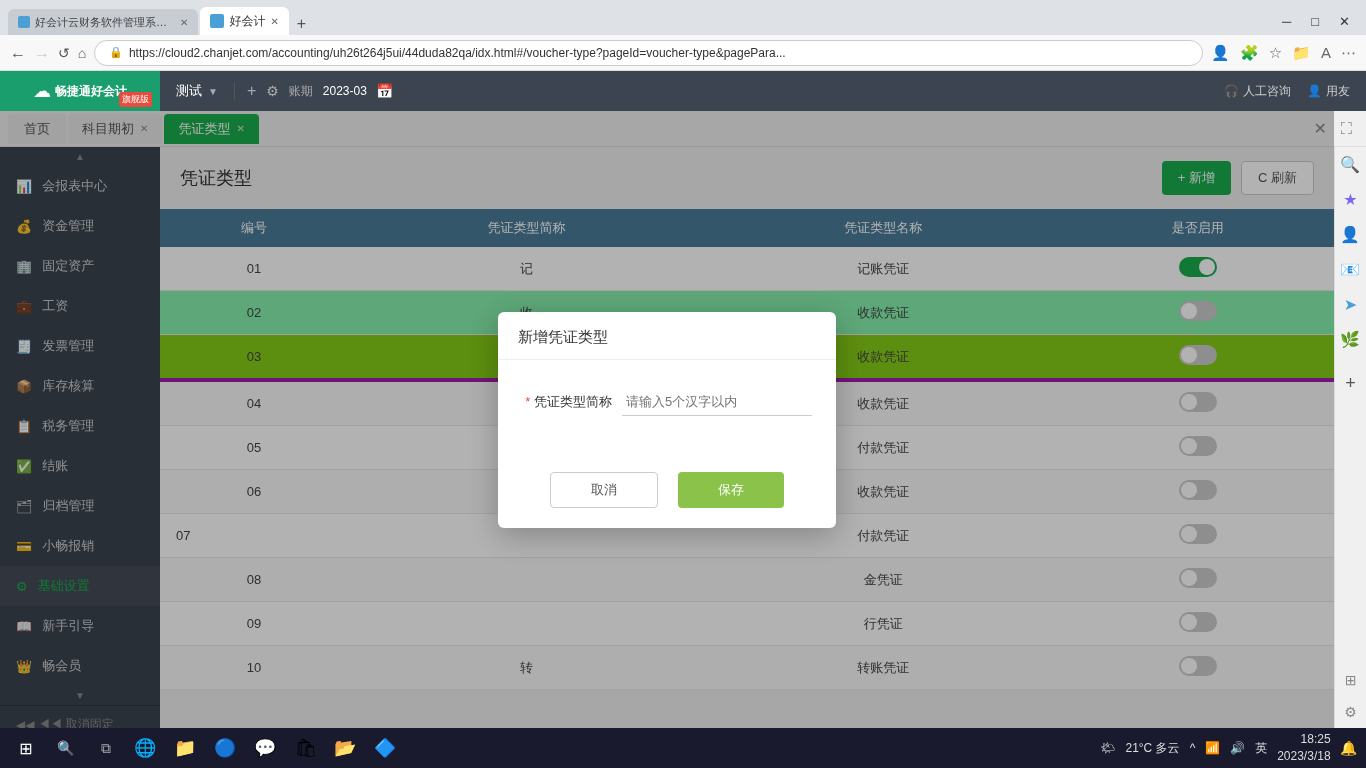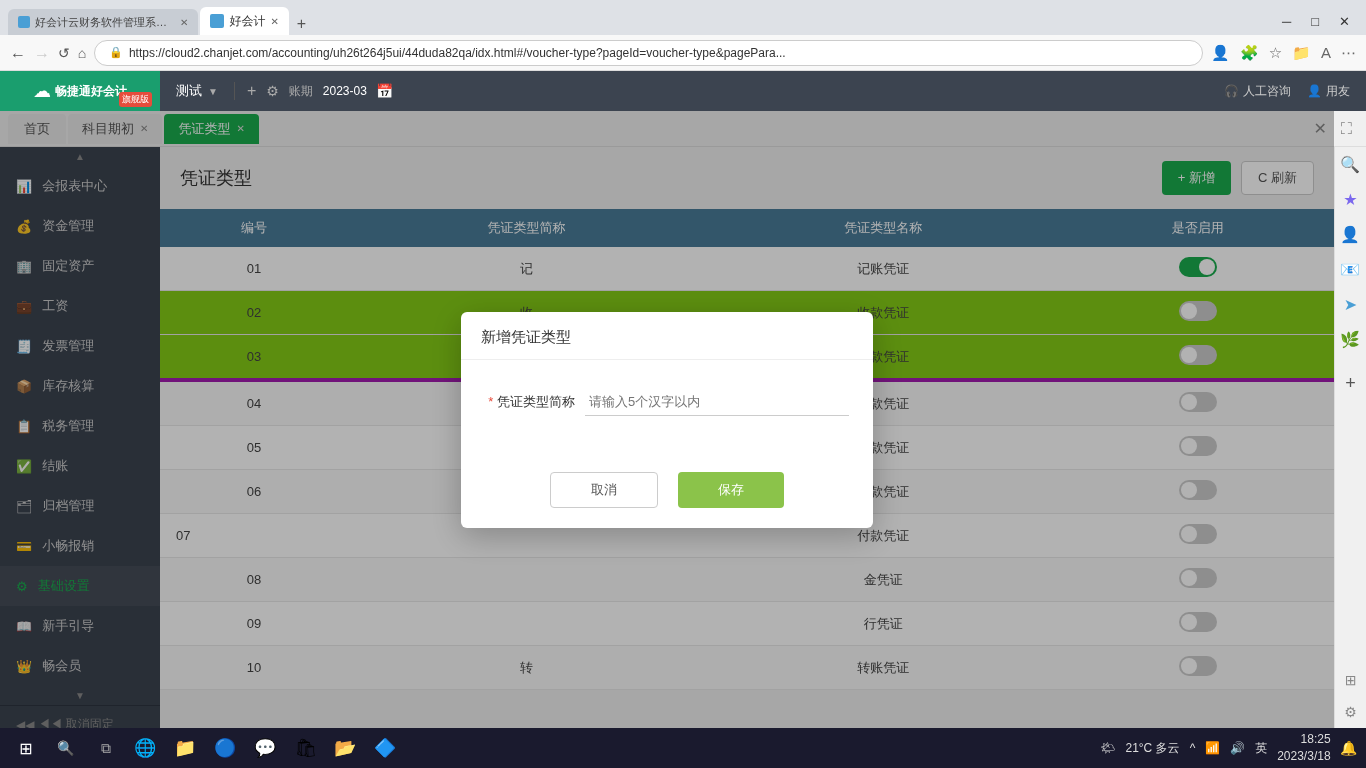--- a/index.html
+++ b/index.html
@@ -182,21 +182,21 @@
           <tr style="background:#fff;border-bottom:1px solid #e8e8e8;">
             <td style="padding:10px 16px;text-align:center;font-size:13px;color:#444;">01</td>
             <td style="padding:10px 16px;text-align:center;font-size:13px;color:#444;">记</td>
             <td style="padding:10px 16px;text-align:center;font-size:13px;color:#444;">记账凭证</td>
             <td style="padding:10px 16px;text-align:center;">
               <span style="display:inline-block;width:38px;height:20px;border-radius:10px;background:#1aad4e;position:relative;cursor:pointer;">
                 <span style="width:16px;height:16px;background:#fff;border-radius:50%;position:absolute;top:2px;left:20px;"></span>
               </span>
             </td>
           </tr>
-          <tr style="background:#84cc16;border-bottom:1px solid #e8e8e8;">
+          <tr style="background:#86efac;border-bottom:1px solid #e8e8e8;">
             <td style="padding:10px 16px;text-align:center;font-size:13px;color:#444;">02</td>
             <td style="padding:10px 16px;text-align:center;font-size:13px;color:#444;">收</td>
             <td style="padding:10px 16px;text-align:center;font-size:13px;color:#444;">收款凭证</td>
             <td style="padding:10px 16px;text-align:center;">
               <span style="display:inline-block;width:38px;height:20px;border-radius:10px;background:#ccc;position:relative;cursor:pointer;">
                 <span style="width:16px;height:16px;background:#fff;border-radius:50%;position:absolute;top:2px;left:2px;"></span>
               </span>
             </td>
           </tr>
           <tr style="background:#84cc16;border-bottom:4px solid #a21caf;">
@@ -292,21 +292,21 @@
     <span style="color:#4a9fd5;cursor:pointer;font-size:16px;">➤</span>
     <span style="color:#1aad4e;cursor:pointer;font-size:16px;">🌿</span>
     <span style="color:#555;cursor:pointer;font-size:18px;margin-top:8px;">+</span>
     <span style="flex:1;"></span>
     <span style="color:#888;cursor:pointer;font-size:14px;">⊞</span>
     <span style="color:#888;cursor:pointer;font-size:14px;">⚙</span>
   </div>
 </div>
 
 <div style="position:fixed;top:111px;left:0;width:1334px;height:calc(768px - 111px - 40px);background:rgba(0,0,0,0.3);display:flex;align-items:center;justify-content:center;z-index:1000;">
-  <div style="background:#fff;border-radius:6px;width:412px;box-shadow:0 8px 32px rgba(0,0,0,0.25);">
+  <div style="background:#fff;border-radius:6px;width:338px;box-shadow:0 8px 32px rgba(0,0,0,0.25);">
 
     <div style="padding:16px 20px 12px;font-size:15px;color:#333;font-weight:500;border-bottom:1px solid #eee;display:flex;align-items:center;justify-content:space-between;">
       <span>新增凭证类型</span>
     </div>
 
     <div style="padding:28px 24px 16px;">
 
       <div style="display:flex;align-items:center;margin-bottom:24px;gap:10px;">
         <label style="width:90px;text-align:right;font-size:13px;color:#333;">
           <span style="color:#e74c3c;">*</span>

